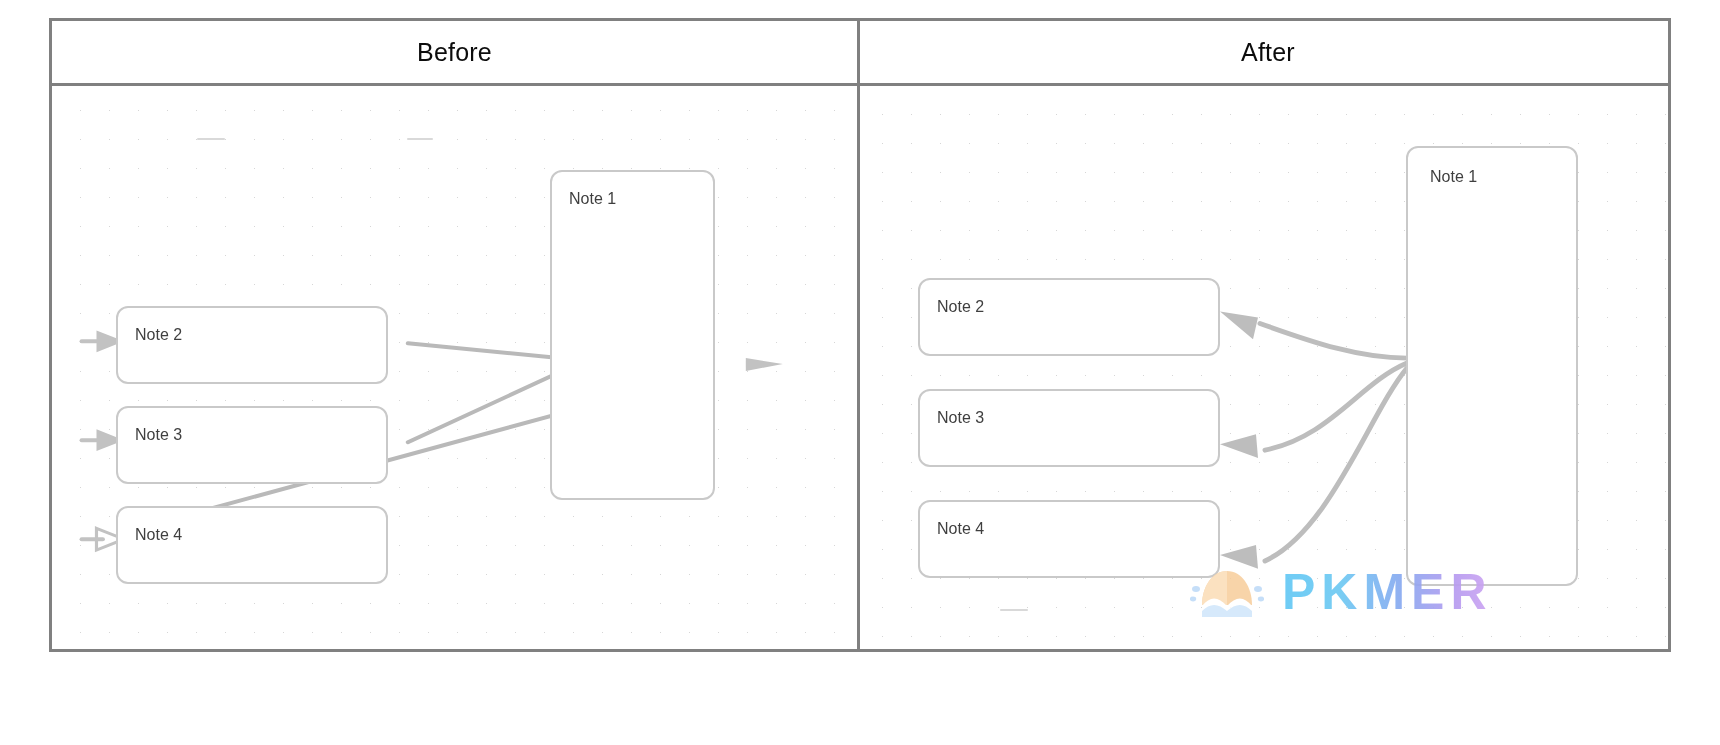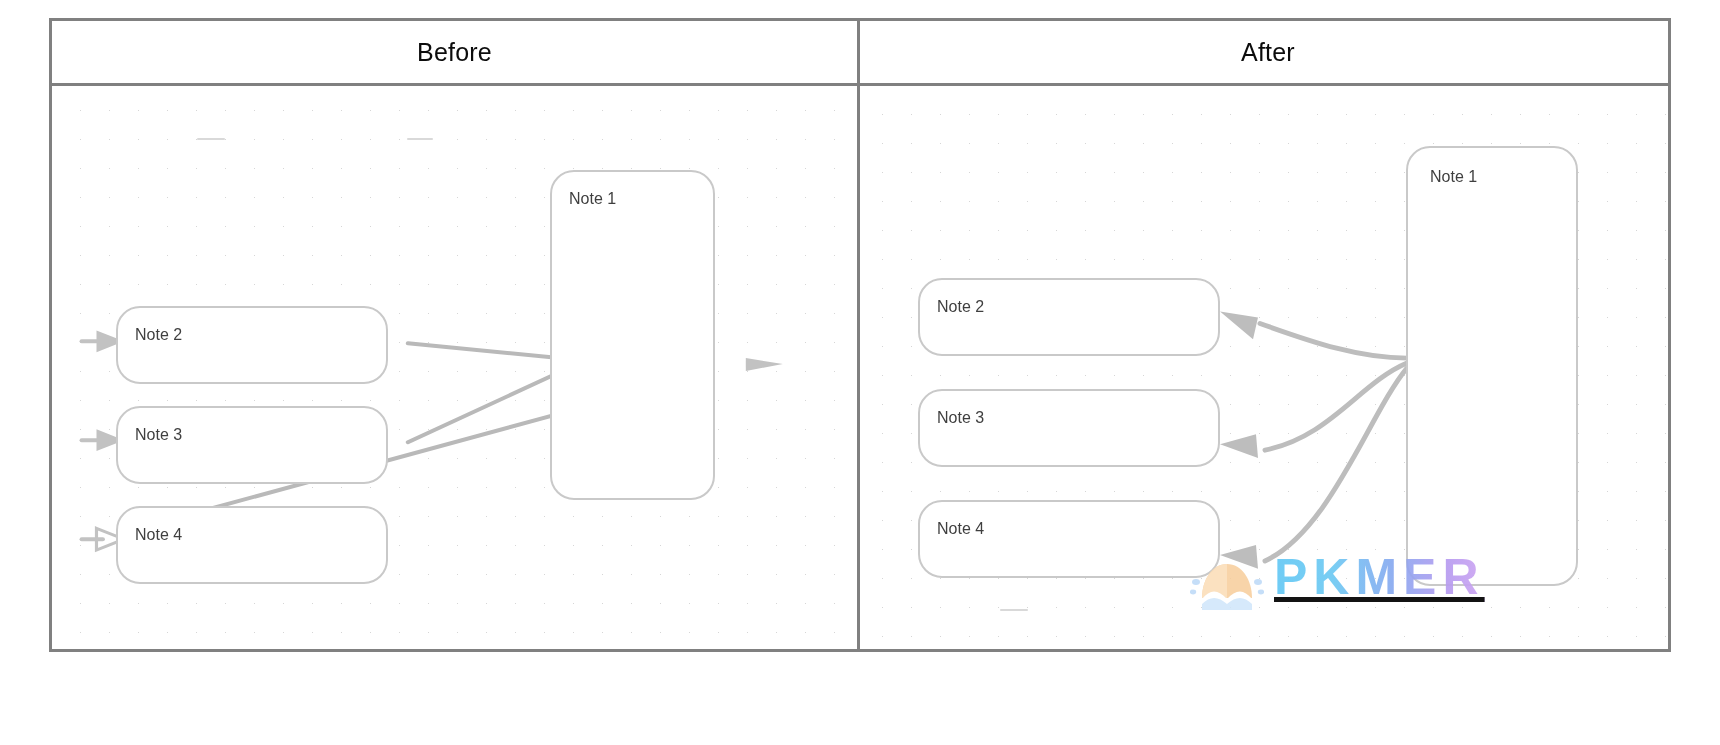--- a/index.html
+++ b/index.html
@@ -69,21 +69,21 @@
     background-size:29px 29px;
     background-position:8px 14px;
   }
   .canvas.pad-left{ background-position:14px 10px; }
 
   
   .note{
     position:absolute;
     background:#ffffff;
     border:2px solid #c9c9c9;
-    border-radius:24px;
+    border-radius:12px;
     box-sizing:border-box;
     color:#3f3f3f;
     font-size:16px;
   }
   .note .label{
     position:absolute;
     left:17px;
     top:18px;
     white-space:nowrap;
     color:#3f3f3f;
@@ -108,24 +108,23 @@
   }
 
   
   .watermark{
     position:absolute;
     left:1190px;
     top:552px;
     width:360px;
     height:80px;
     display:flex;
-    align-items:flex-start;
-    gap:10px;
+    align-items:center;
+    gap:18px;
     pointer-events:none;
-    text-decoration:underline;
   }
   .wm-text{
     font-size:50px;
     font-weight:bold;
     letter-spacing:6px;
     line-height:1;
     background:linear-gradient(90deg,#63c8f5 0%, #6ec9f3 28%, #8aa8f0 58%, #b79cf0 82%, #cfa5f2 100%);
     -webkit-background-clip:text;
     background-clip:text;
     color:transparent;

